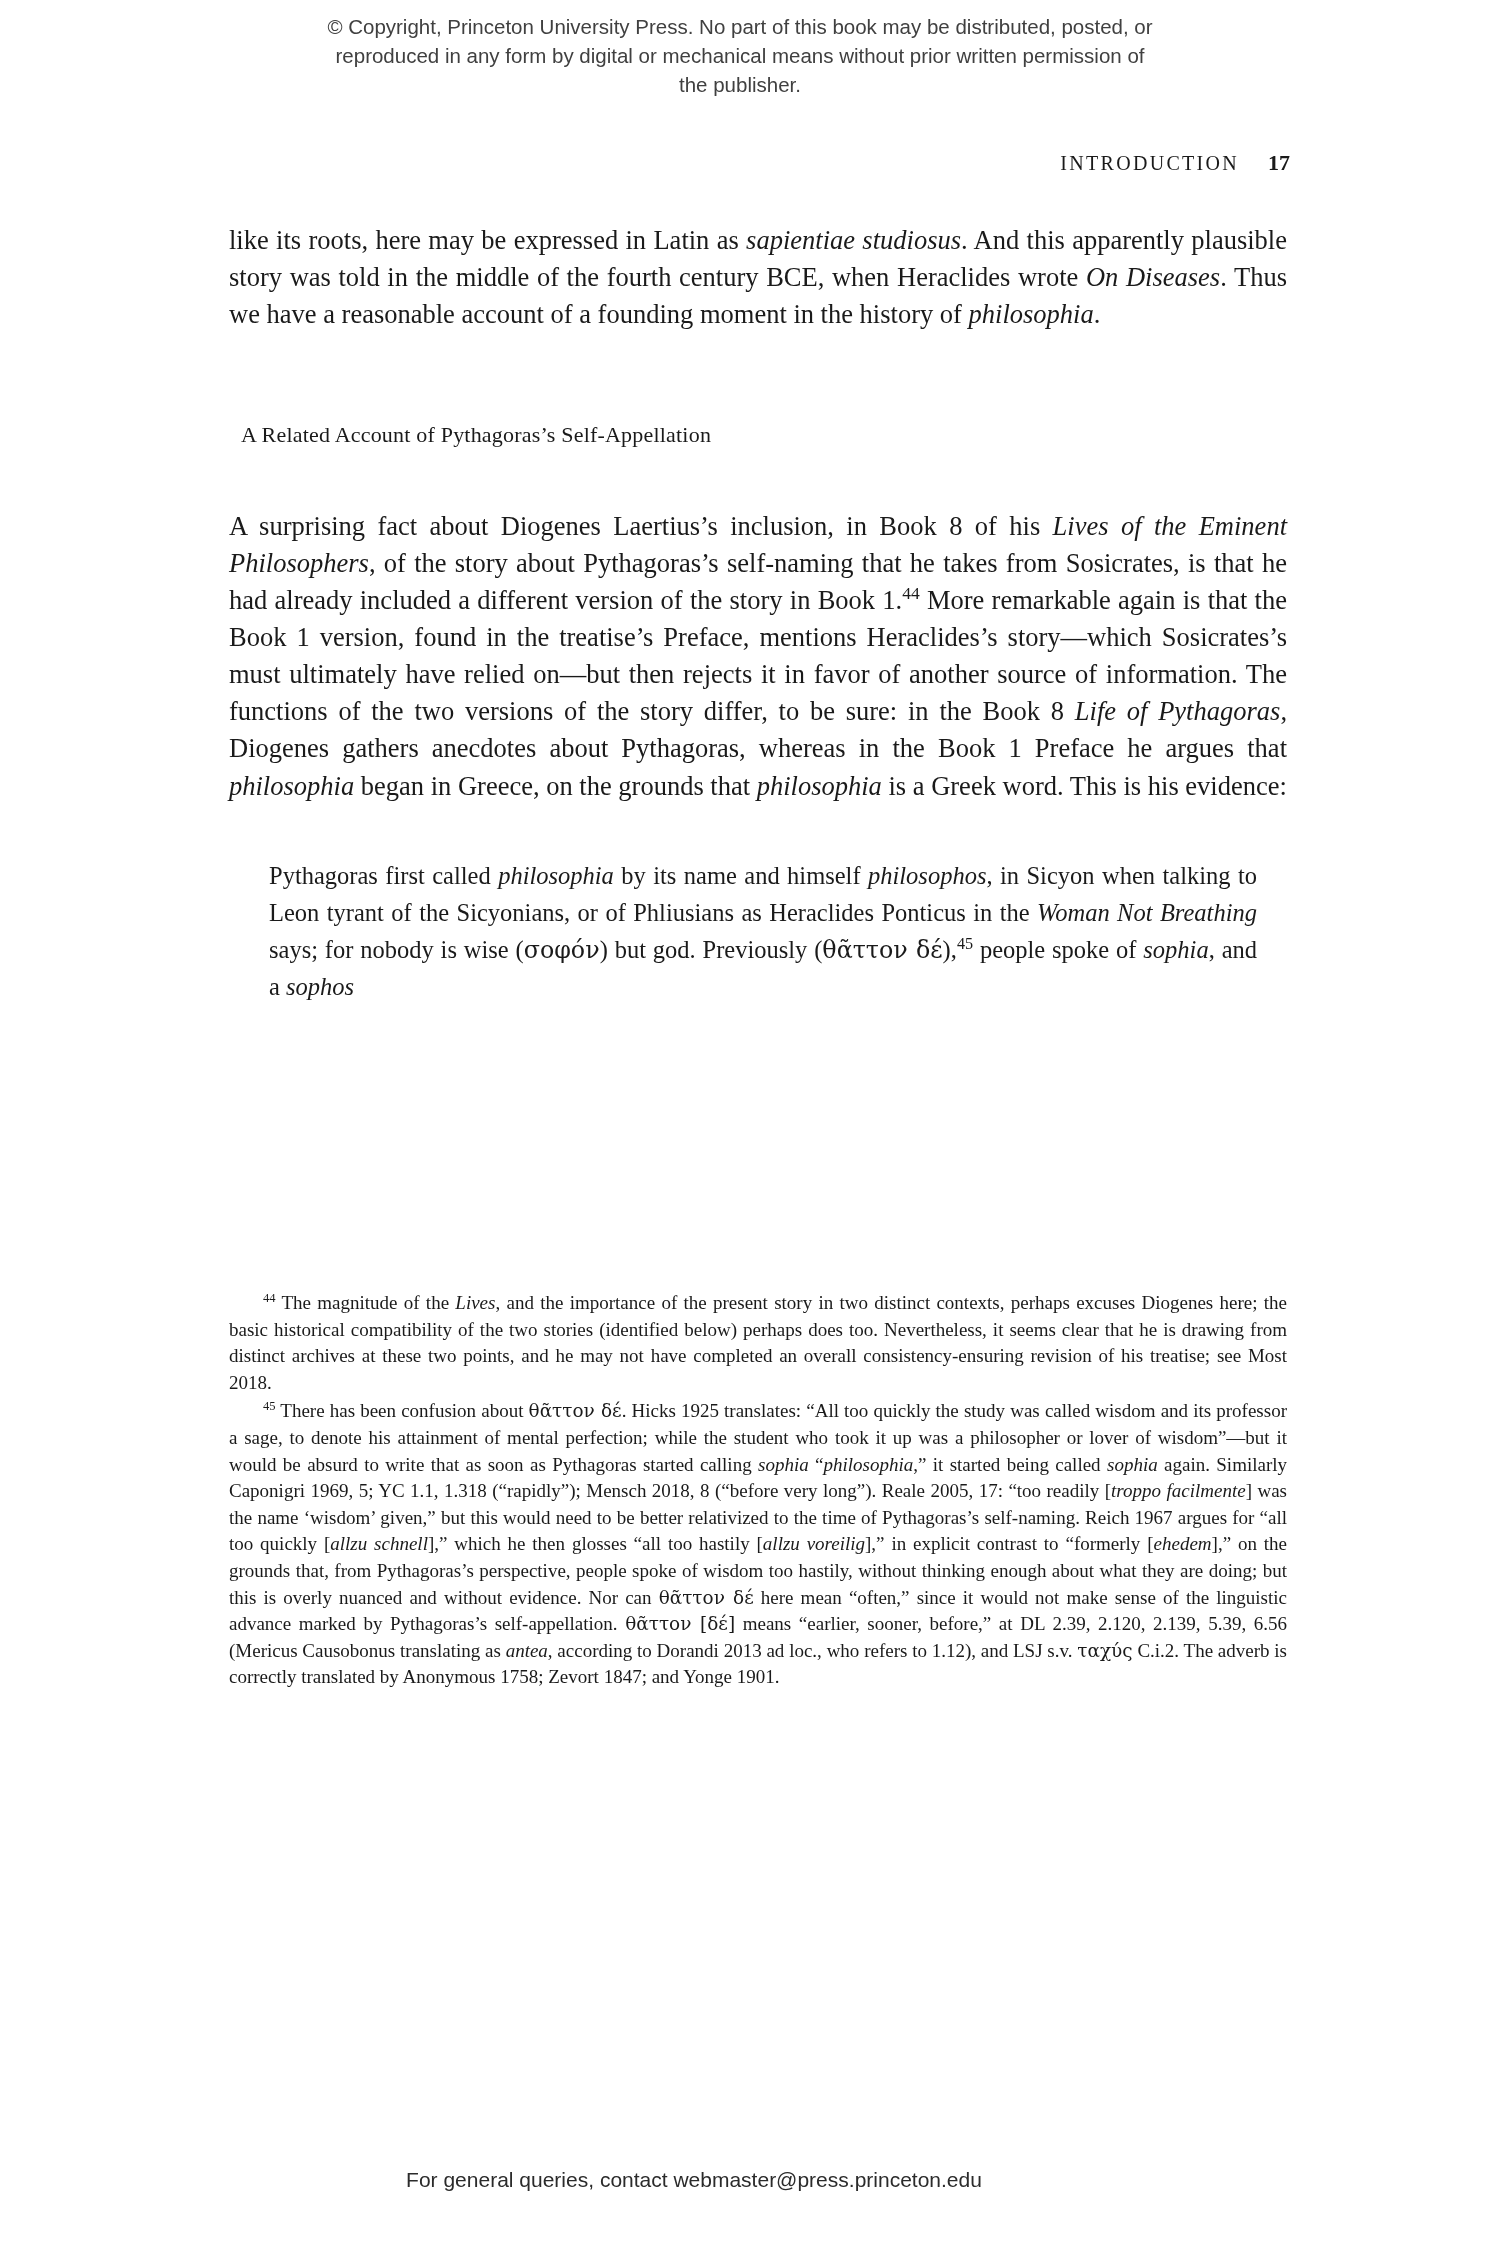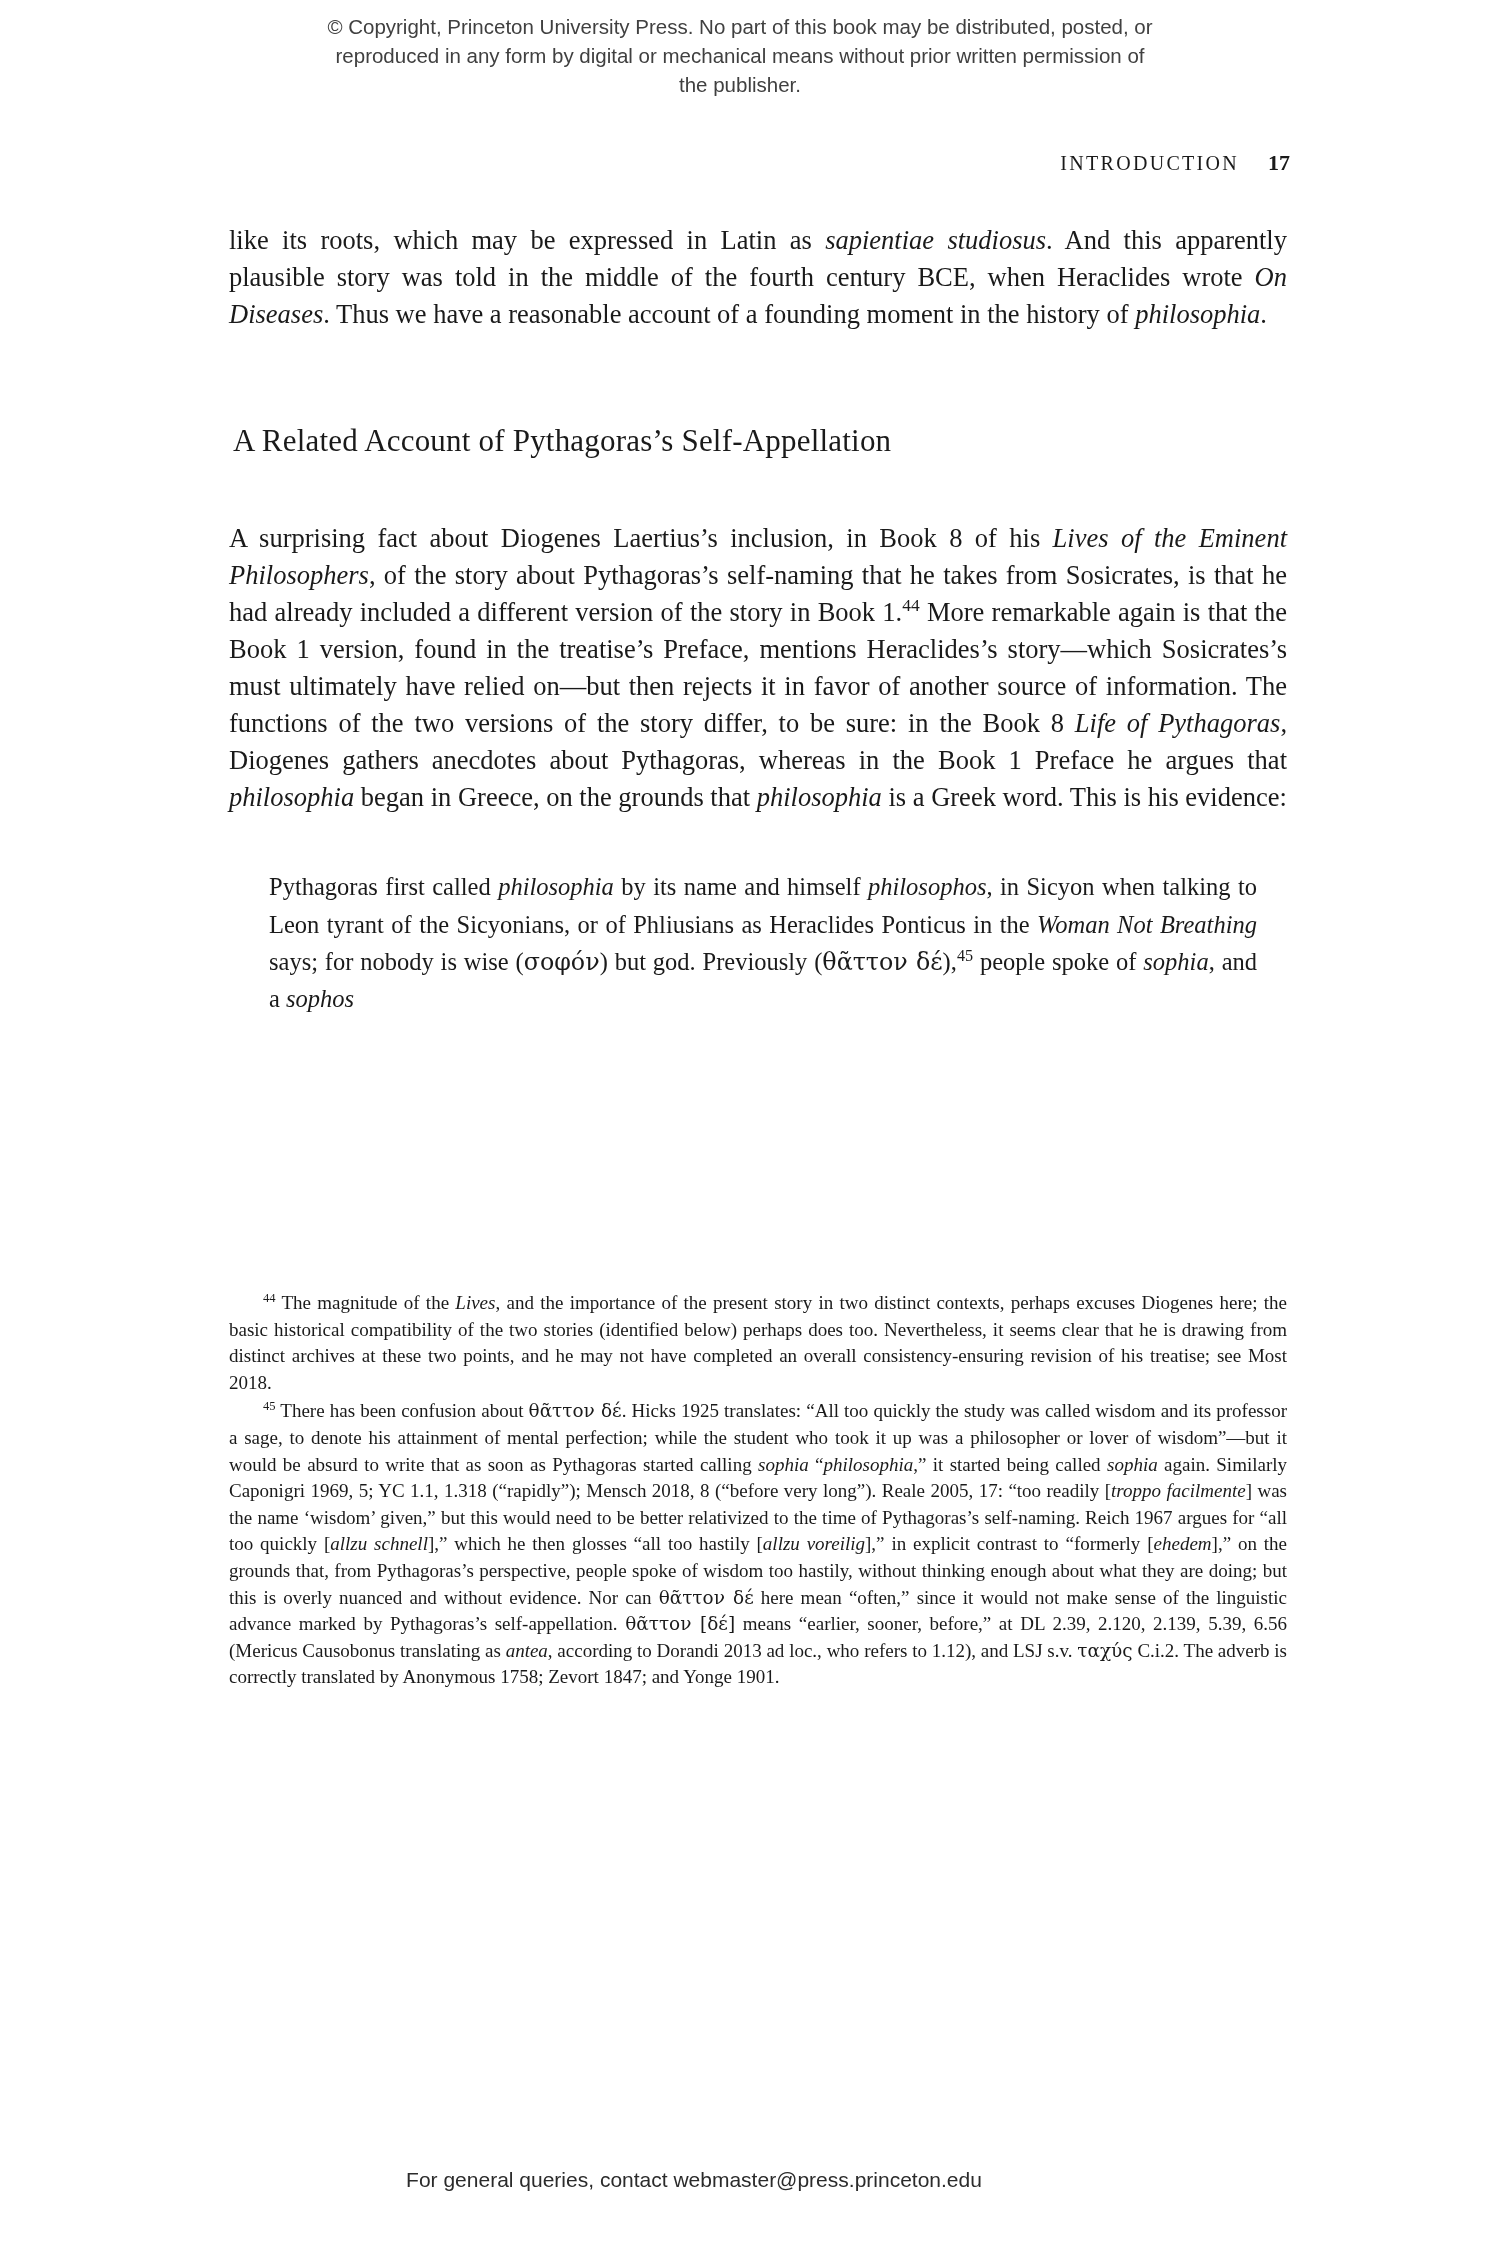--- a/index.html
+++ b/index.html
@@ -56,23 +56,23 @@
   }
   p.body-para {
     margin: 0;
     font-size: 26.5px;
     line-height: 1.40;
     text-align: justify;
     text-justify: inter-word;
     hyphens: manual;
   }
   h2.section-title {
-    margin: 4px;
+    margin: 12px;
     font-weight: normal;
-    font-size: 31px;
+    font-size: 22px;
     line-height: 1.3;
     letter-spacing: 0.2px;
   }
   .sec-title-wrap {
     margin-top: 88px;
     margin-bottom: 58px;
   }
   blockquote.extract {
     margin: 52px 0 0 0;
     padding: 0 30px 0 40px;
@@ -120,21 +120,21 @@
 <div class="page">
 
   <div class="copyright-notice">© Copyright, Princeton University Press. No part of this book may be distributed, posted, or reproduced in any form by digital or mechanical means without prior written permission of the publisher.</div>
 
   <div class="running-head">
     <span>INTRODUCTION</span><span class="folio">17</span>
   </div>
 
   <div class="content">
 
-    <p class="body-para"><span>like its roots, which may be expressed in Latin as </span><i>sapientiae studiosus</i><span>. And this apparently plausible story was told in the middle of the fourth century BCE, when Heraclides wrote </span><i>On Diseases</i><span>. Thus we have a reasonable account of a founding moment in the history of </span><i>philosophia</i><span>.</span></p>
+    <p class="body-para"><span>like its roots, here may be expressed in Latin as </span><i>sapientiae studiosus</i><span>. And this apparently plausible story was told in the middle of the fourth century BCE, when Heraclides wrote </span><i>On Diseases</i><span>. Thus we have a reasonable account of a founding moment in the history of </span><i>philosophia</i><span>.</span></p>
 
     <div class="sec-title-wrap">
       <h2 class="section-title">A Related Account of Pythagoras’s Self-Appellation</h2>
     </div>
 
     <p class="body-para"><span>A surprising fact about Diogenes Laertius’s inclusion, in Book 8 of his </span><i>Lives of the Eminent Philosophers</i><span>, of the story about Pythagoras’s self-naming that he takes from Sosicrates, is that he had already included a different version of the story in Book 1.</span><sup>44</sup><span> More remarkable again is that the Book 1 version, found in the treatise’s Preface, mentions Heraclides’s story—which Sosicrates’s must ultimately have relied on—but then rejects it in favor of another source of information. The functions of the two versions of the story differ, to be sure: in the Book 8 </span><i>Life of Pythagoras</i><span>, Diogenes gathers anecdotes about Pythagoras, whereas in the Book 1 Preface he argues that </span><i>philosophia</i><span> began in Greece, on the grounds that </span><i>philosophia</i><span> is a Greek word. This is his evidence:</span></p>
 
     <blockquote class="extract"><span>Pythagoras first called </span><i>philosophia</i><span> by its name and himself </span><i>philosophos</i><span>, in Sicyon when talking to Leon tyrant of the Sicyonians, or of Phliusians as Heraclides Ponticus in the </span><i>Woman Not Breathing</i><span> says; for nobody is wise (</span><span class="greek">σοφόν</span><span>) but god. Previously (</span><span class="greek">θᾶττον δέ</span><span>),</span><sup>45</sup><span> people spoke of </span><i>sophia</i><span>, and a </span><i>sophos</i></blockquote>
 
   </div>

